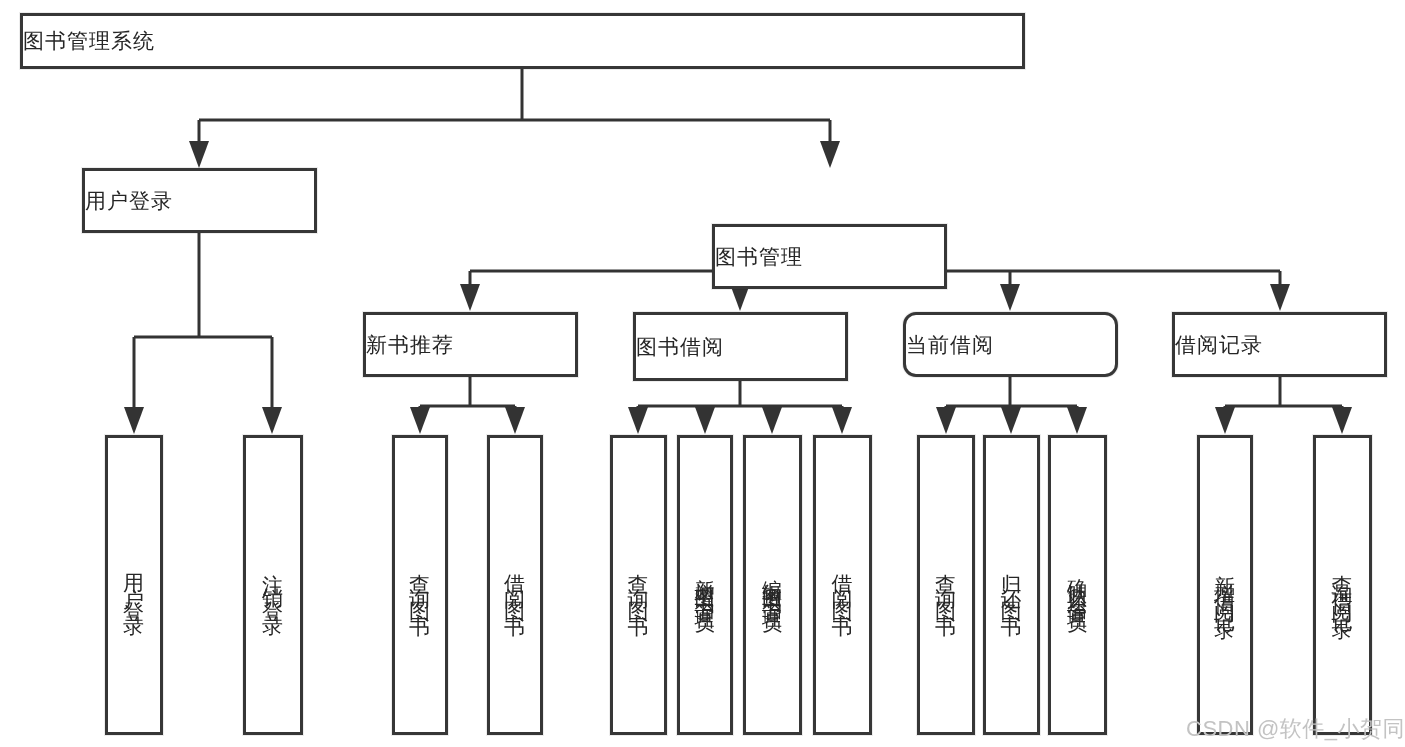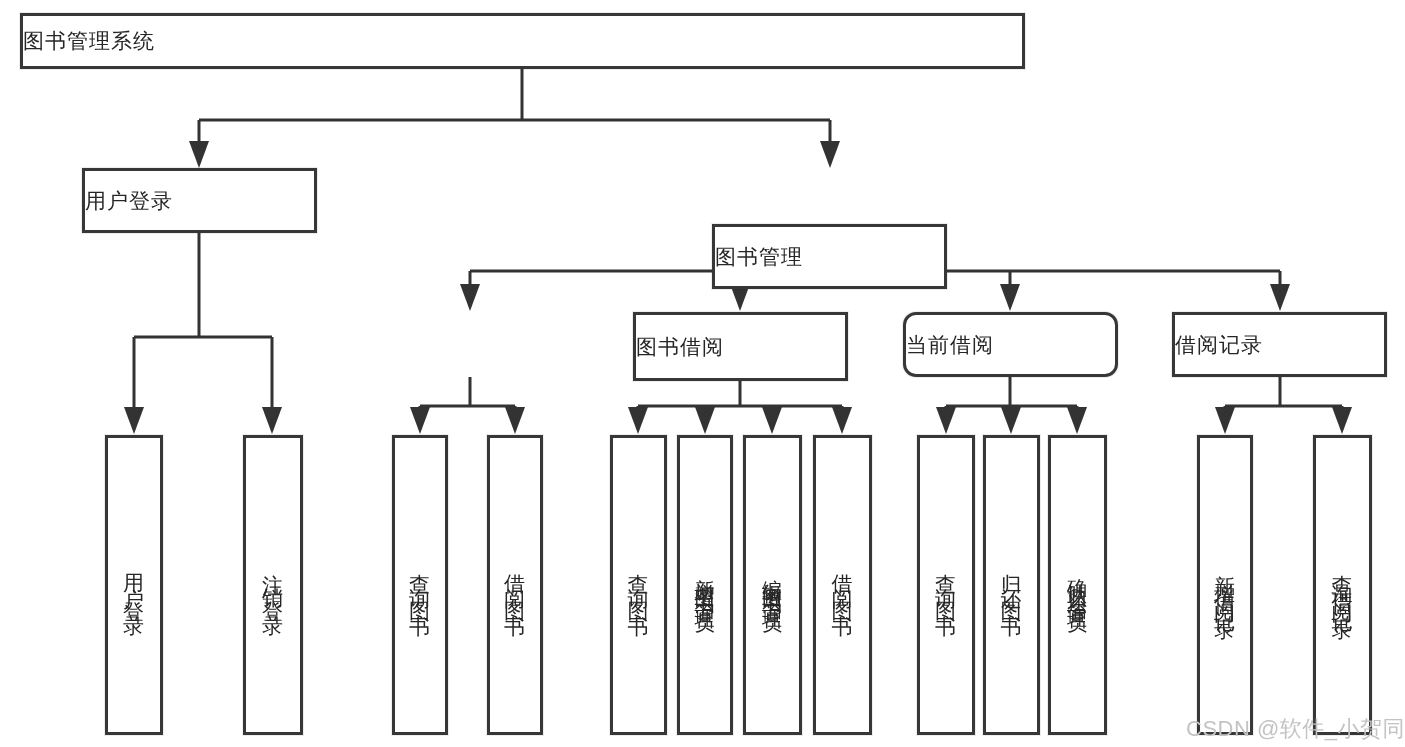--- a/index.html
+++ b/index.html
@@ -168,20 +168,23 @@
     <span>图书管理系统</span>
   </div>
 
   <div class="hbox l2-login">
     <span>用户登录</span>
   </div>
   <div class="hbox l2-mgmt">
     <span>图书管理</span>
   </div>
 
+  <div class="hbox l3-new">
+    <span>新书推荐</span>
+  </div>
   <div class="hbox l3-borrow">
     <span>图书借阅</span>
   </div>
   <div class="hbox l3-current">
     <span>当前借阅</span>
   </div>
   <div class="hbox l3-records">
     <span>借阅记录</span>
   </div>
 

